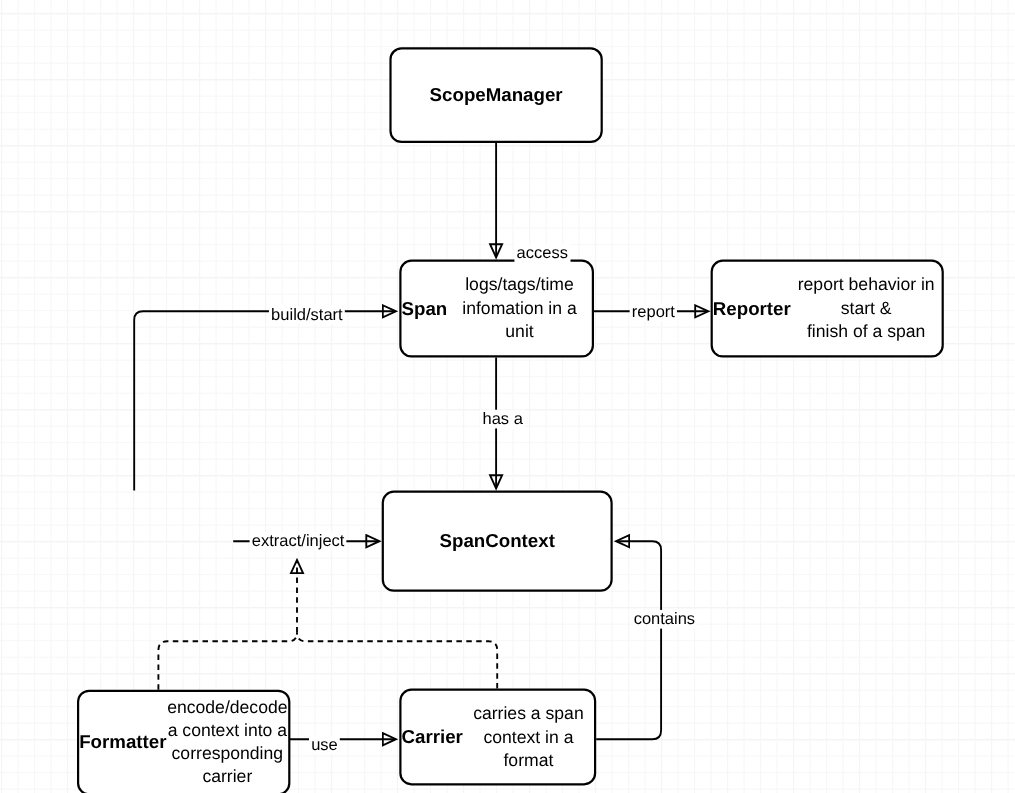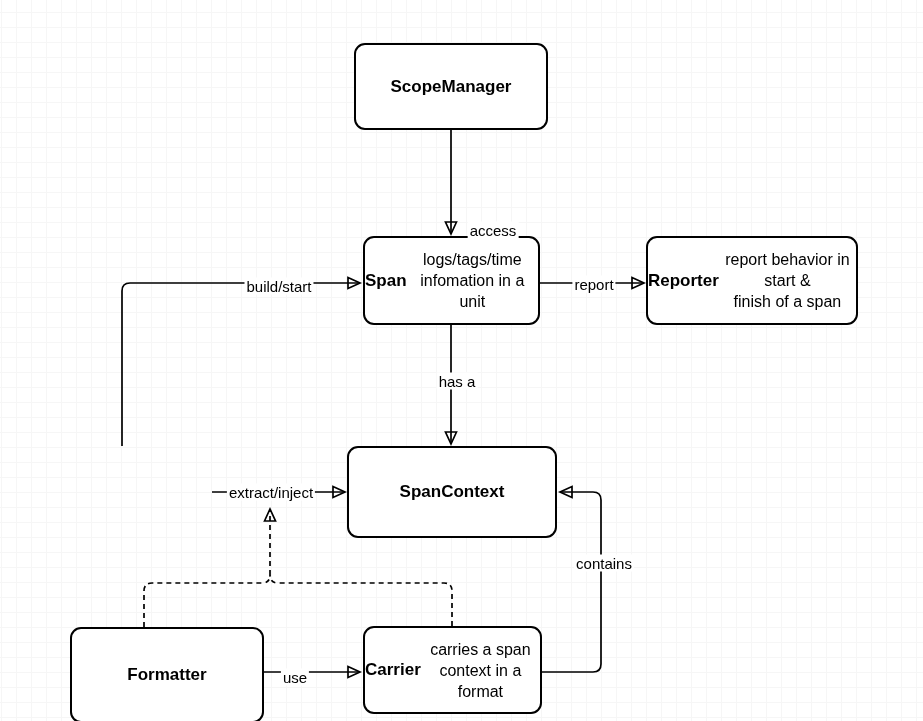--- a/index.html
+++ b/index.html
@@ -113,20 +113,23 @@
 finish of a span</div>
   </div>
 
 
   <div class="node" id="n-span-context">
     <div class="title">SpanContext</div>
   </div>
 
   <div class="node" id="n-formatter">
     <div class="title">Formatter</div>
+    <div class="desc">encode/decode
+a context into a
+corresponding carrier</div>
   </div>
 
   <div class="node" id="n-carrier">
     <div class="title">Carrier</div>
     <div class="desc">carries a span
 context in a format</div>
   </div>
 
   <div class="edge-label" id="l-access">access</div>
   <div class="edge-label" id="l-report">report</div>

